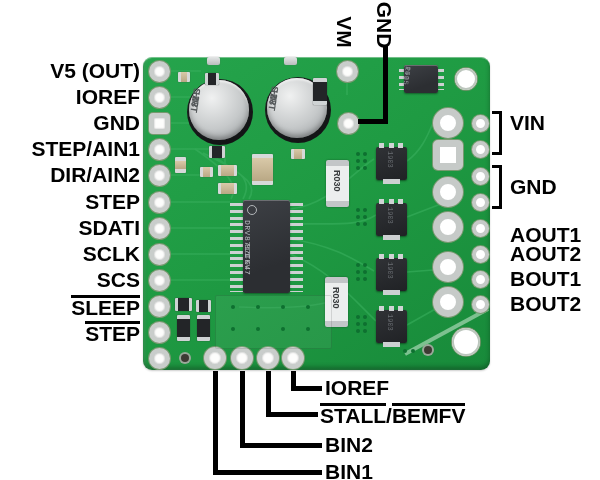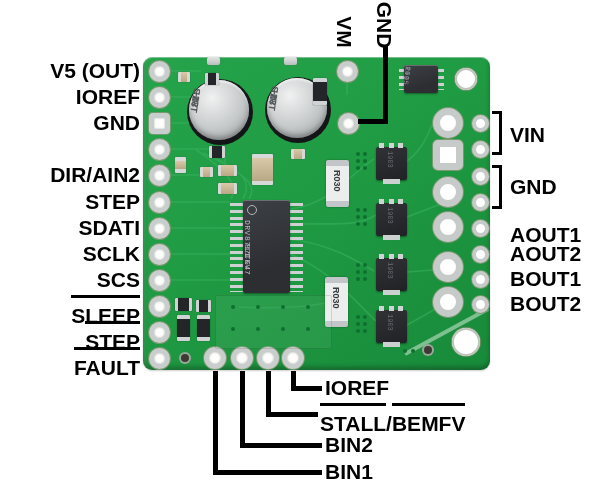--- a/index.html
+++ b/index.html
@@ -4,21 +4,21 @@
 <style>
   html,body{margin:0;padding:0;background:#fff;}
   .stage{position:relative;width:600px;height:480px;background:#ffffff;overflow:hidden;
          font-family:"Liberation Sans",sans-serif;}
   
   .lbl{position:absolute;font:700 21px "Liberation Sans",sans-serif;color:#000;height:22px;
        line-height:22px;white-space:nowrap;}
   .lbl.left{right:460px;text-align:right;}
   .lbl.rgt{left:510px;}
   .lbl.bot{left:325px;}
-  .ol{display:inline-block;border-top:3px solid #000;padding-top:9px;line-height:17px;}
+  .ol{display:inline-block;border-top:3px solid #000;padding-top:1px;line-height:17px;}
   .ol-none{display:inline-block;border-top:3px solid transparent;padding-top:1px;line-height:17px;}
   .vlab{position:absolute;font:700 21px "Liberation Sans",sans-serif;color:#000;height:22px;
         line-height:22px;white-space:nowrap;transform:rotate(90deg);}
   .brk{position:absolute;width:10px;border-top:3px solid #000;border-bottom:3px solid #000;
        border-right:3px solid #000;box-sizing:border-box;}
   .cline{position:absolute;background:#000;}
   
   .board{position:absolute;left:143px;top:57px;width:347px;height:313px;border-radius:9px;
          background:linear-gradient(145deg,#25a44c 0%,#1f9b43 45%,#188a3a 100%);
          box-shadow:inset 0 1px 0 rgba(255,255,255,.35),inset 0 -3px 5px rgba(0,0,0,.3),
@@ -226,31 +226,31 @@
   </div>
 
   <div class="vlab" style="left:328px;top:21px">VM</div>
   <div class="vlab" style="left:361px;top:14px">GND</div>
   <div class="cline" style="left:383px;top:46px;width:5px;height:76px"></div>
   <div class="cline" style="left:358px;top:119px;width:30px;height:5px"></div>
 
   <div class="lbl left" style="top:60px">V5 (OUT)</div>
   <div class="lbl left" style="top:86px">IOREF</div>
   <div class="lbl left" style="top:112px">GND</div>
+  <div class="lbl left" style="top:138px">STEP/AIN1</div>
   <div class="lbl left" style="top:164px">DIR/AIN2</div>
   <div class="lbl left" style="top:191px">STEP</div>
   <div class="lbl left" style="top:243px">SCLK</div>
   <div class="lbl left" style="top:217px">SDATI</div>
   <div class="lbl left" style="top:269px">SCS</div>
   <div class="lbl left" style="top:295px"><span class="ol">SLEEP</span></div>
   <div class="lbl left" style="top:321px"><span class="ol">STEP</span></div>
-  <div class="lbl left" style="top:347px"><span class="ol">FAULT</span></div>
 
   <div class="brk" style="left:492px;top:111px;height:44px"></div>
-  <div class="lbl rgt" style="top:124px">VIN</div>
+  <div class="lbl rgt" style="top:112px">VIN</div>
   <div class="brk" style="left:492px;top:165px;height:44px"></div>
   <div class="lbl rgt" style="top:176px">GND</div>
   <div class="lbl rgt" style="top:224px">AOUT1</div>
   <div class="lbl rgt" style="top:243px">AOUT2</div>
   <div class="lbl rgt" style="top:268px">BOUT1</div>
   <div class="lbl rgt" style="top:293px">BOUT2</div>
 
   <div class="cline" style="left:291px;top:371px;width:5px;height:20px"></div>
   <div class="cline" style="left:291px;top:386px;width:31px;height:5px"></div>
   <div class="lbl bot" style="top:377px">IOREF</div>

